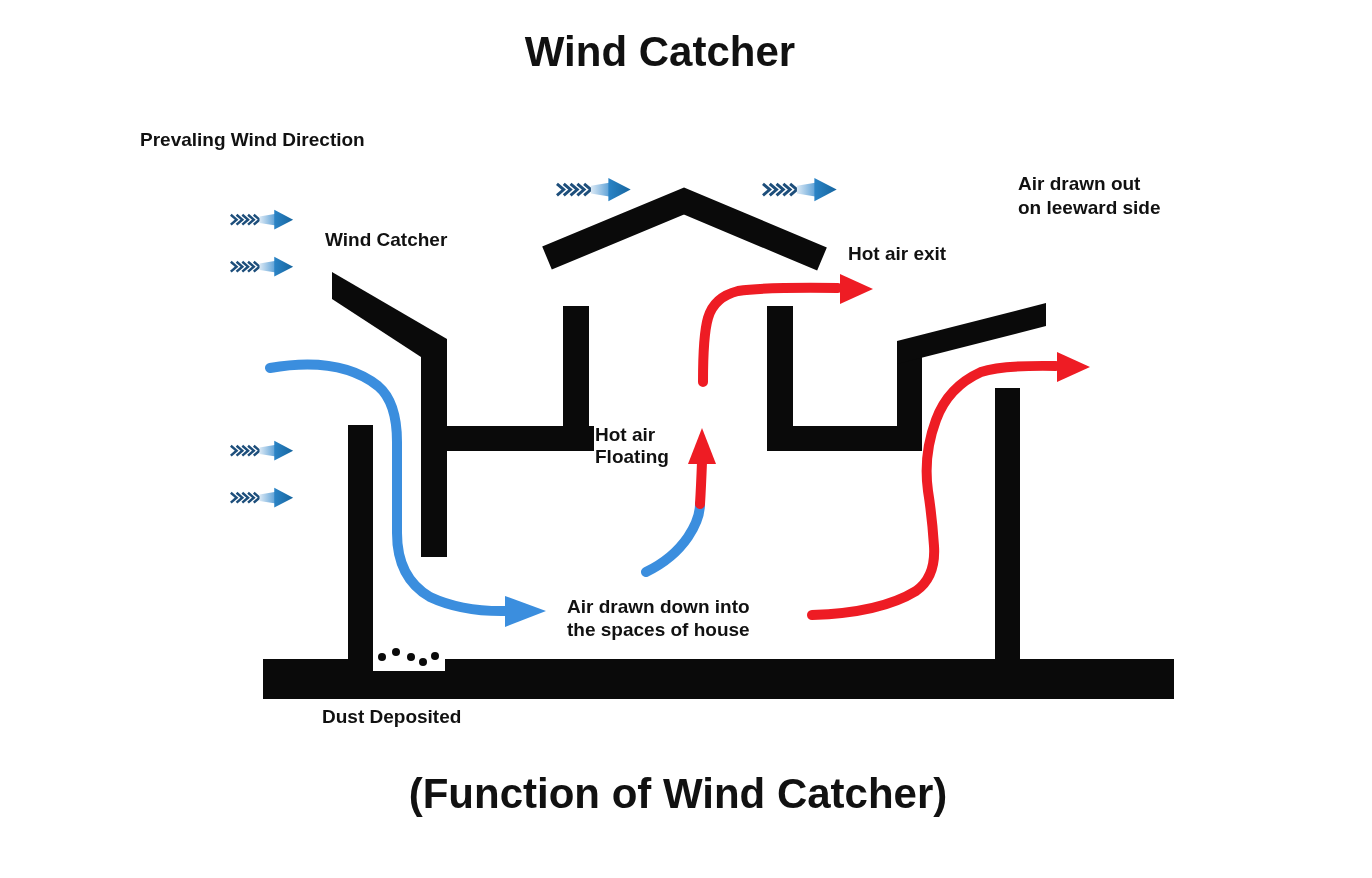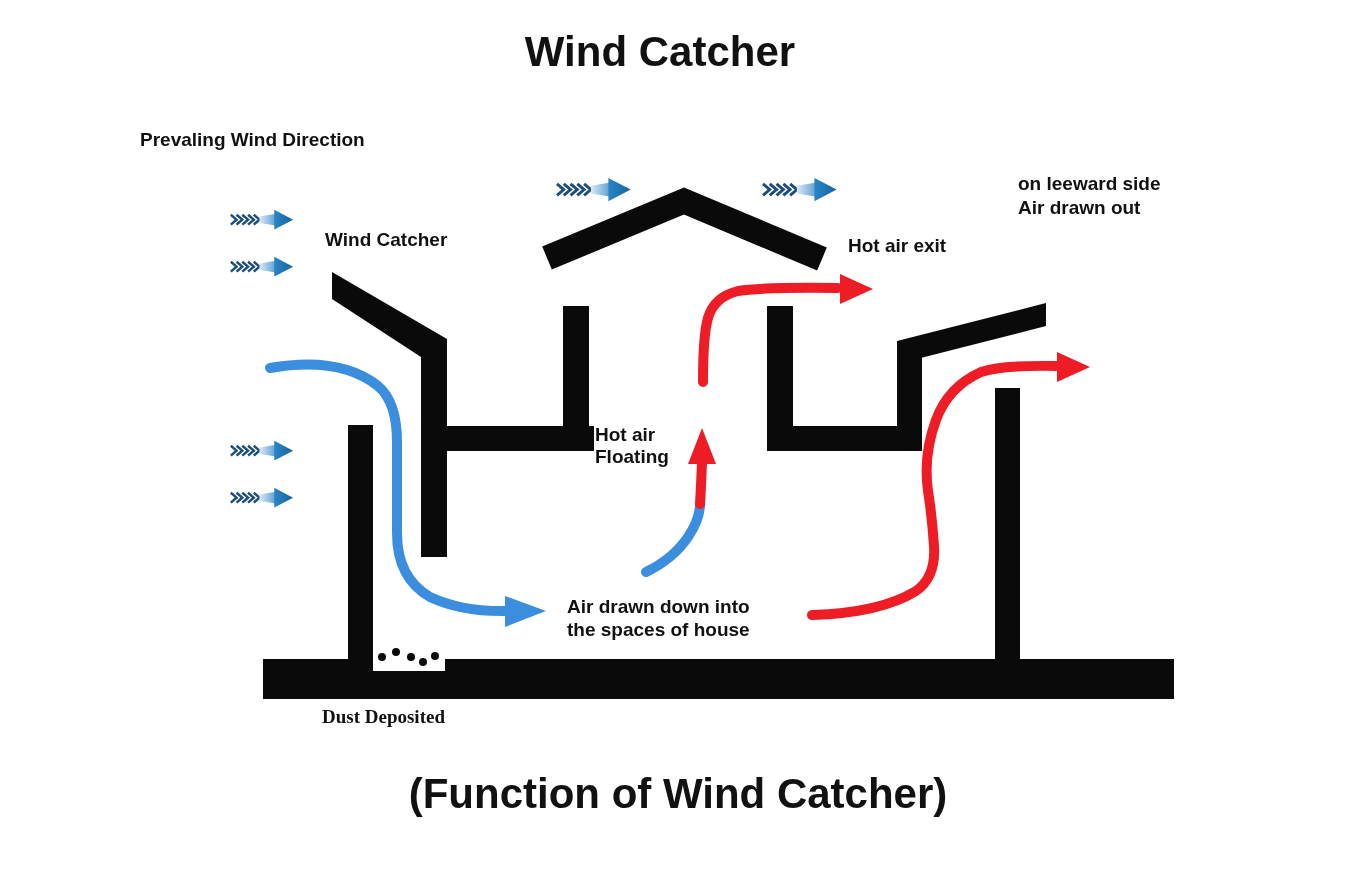--- a/index.html
+++ b/index.html
@@ -100,33 +100,33 @@
         <use href="#windArrow"></use>
       </g>
   </svg>
 
   <div class="page-title">Wind Catcher</div>
 
   <div class="label" style="left:140px;top:129px;">Prevaling Wind Direction</div>
 
   <div class="label" style="left:325px;top:229px;">Wind Catcher</div>
 
-  <div class="label" style="left:848px;top:235px;">Hot air exit</div>
+  <div class="label" style="left:848px;top:243px;">Hot air exit</div>
 
   <div class="label" style="left:1018px;top:172px;line-height:1.28;">
+    <span class="line">Air drawn out</span>
     <span class="line">on leeward side</span>
-    <span class="line">Air drawn out</span>
   </div>
 
   <div class="label" style="left:567px;top:595px;line-height:1.22;">
     <span class="line">Air drawn down into</span>
     <span class="line">the spaces of house</span>
   </div>
 
   <div class="label" style="left:595px;top:424px;line-height:1.17;">
     <span class="line">Hot air</span>
     <span class="line">Floating</span>
   </div>
 
-  <div class="label" style="left:322px;top:706px;font-family:Liberation Serif, serif;">Dust Deposited</div>
+  <div class="label" style="left:322px;top:706px;">Dust Deposited</div>
 
   <div class="caption">(Function of Wind Catcher)</div>
 </div>
 
 </body></html>

